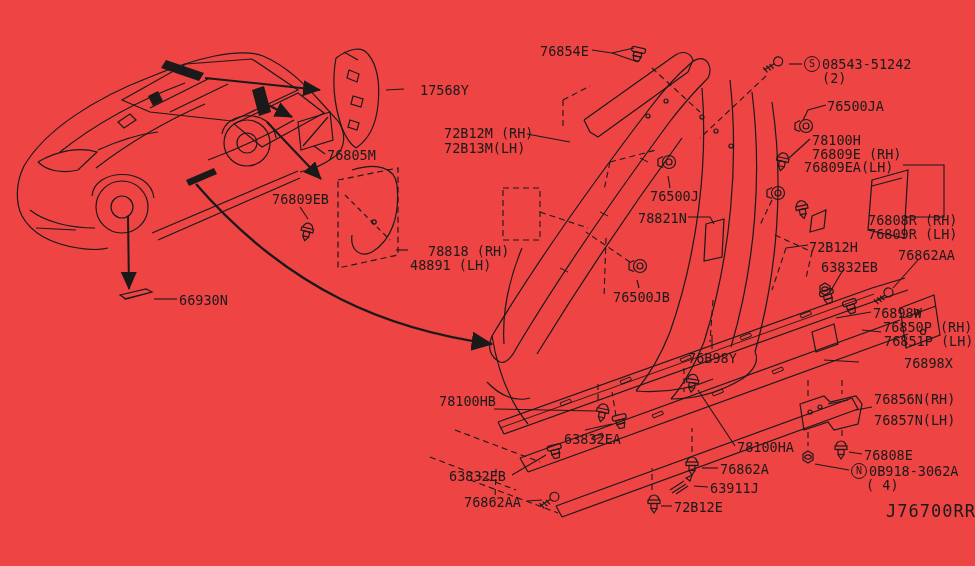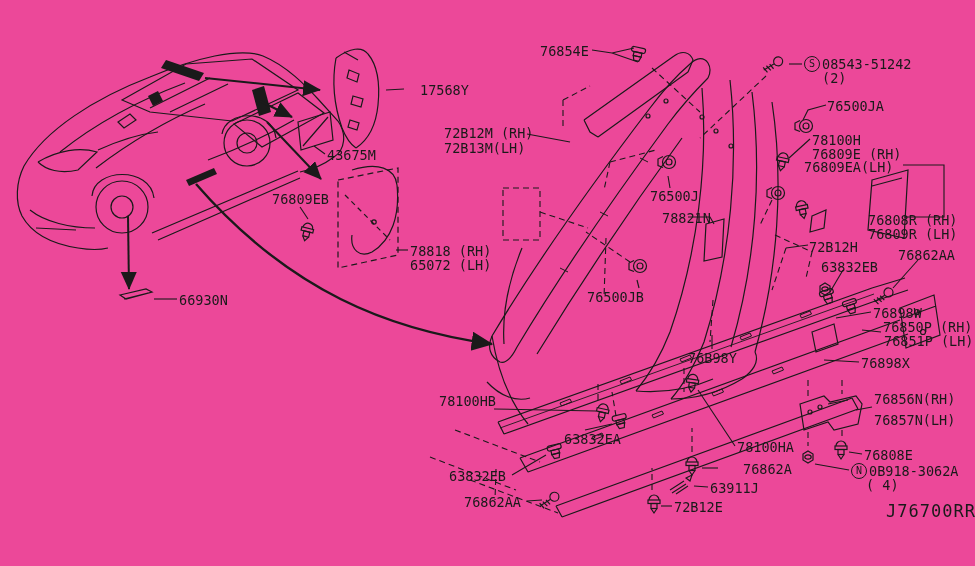--- a/index.html
+++ b/index.html
@@ -1,16 +1,16 @@
 <!DOCTYPE html>
 <html><head>
 <meta charset="utf-8">
 <style>
   html,body{margin:0;padding:0;background:#fff;}
-  .stage{position:relative;width:975px;height:566px;background:#ec4899;overflow:hidden;
+  .stage{position:relative;width:975px;height:566px;background:#ef4444;overflow:hidden;
          font-family:"DejaVu Sans Mono", monospace;color:#1a1a1a;}
   .stage svg{position:absolute;left:0;top:0;}
   .lbl{position:absolute;font-size:13.5px;line-height:14px;white-space:pre;letter-spacing:0;}
   .lbl.big{font-size:17px;letter-spacing:1px;}
   .note{position:absolute;display:flex;align-items:center;gap:2px;font-size:13.5px;white-space:pre;}
   .badge{display:inline-block;width:14px;height:14px;border:1.4px solid #1a1a1a;border-radius:50%;
          font-size:10px;line-height:14px;text-align:center;flex:0 0 auto;}
   .qty{position:absolute;font-size:13.5px;white-space:pre;}
 </style>
 </head>
@@ -227,48 +227,48 @@
 </svg>
 
   <div class="lbl" style="left:540px;top:44px">76854E</div>
   <div class="lbl" style="left:827px;top:99px">76500JA</div>
   <div class="lbl" style="left:444px;top:126px">72B12M (RH)</div>
   <div class="lbl" style="left:444px;top:141px">72B13M(LH)</div>
   <div class="lbl" style="left:812px;top:133px">78100H</div>
   <div class="lbl" style="left:812px;top:147px">76809E (RH)</div>
   <div class="lbl" style="left:804px;top:160px">76809EA(LH)</div>
   <div class="lbl" style="left:650px;top:189px">76500J</div>
-  <div class="lbl" style="left:662px;top:211px">78821N</div>
+  <div class="lbl" style="left:638px;top:211px">78821N</div>
   <div class="lbl" style="left:868px;top:213px">76808R (RH)</div>
   <div class="lbl" style="left:868px;top:227px">76809R (LH)</div>
   <div class="lbl" style="left:809px;top:240px">72B12H</div>
   <div class="lbl" style="left:898px;top:248px">76862AA</div>
   <div class="lbl" style="left:821px;top:260px">63832EB</div>
-  <div class="lbl" style="left:587px;top:290px">76500JB</div>
+  <div class="lbl" style="left:613px;top:290px">76500JB</div>
   <div class="lbl" style="left:873px;top:306px">76898W</div>
   <div class="lbl" style="left:883px;top:320px">76850P (RH)</div>
   <div class="lbl" style="left:884px;top:334px">76851P (LH)</div>
   <div class="lbl" style="left:688px;top:351px">76B98Y</div>
-  <div class="lbl" style="left:861px;top:356px">76898X</div>
+  <div class="lbl" style="left:904px;top:356px">76898X</div>
   <div class="lbl" style="left:874px;top:392px">76856N(RH)</div>
   <div class="lbl" style="left:874px;top:413px">76857N(LH)</div>
   <div class="lbl" style="left:439px;top:394px">78100HB</div>
   <div class="lbl" style="left:564px;top:432px">63832EA</div>
   <div class="lbl" style="left:737px;top:440px">78100HA</div>
   <div class="lbl" style="left:864px;top:448px">76808E</div>
   <div class="lbl" style="left:449px;top:469px">63832EB</div>
-  <div class="lbl" style="left:743px;top:462px">76862A</div>
+  <div class="lbl" style="left:720px;top:462px">76862A</div>
   <div class="lbl" style="left:710px;top:481px">63911J</div>
   <div class="lbl" style="left:464px;top:495px">76862AA</div>
   <div class="lbl" style="left:674px;top:500px">72B12E</div>
   <div class="lbl" style="left:420px;top:83px">17568Y</div>
-  <div class="lbl" style="left:327px;top:148px">43675M</div>
+  <div class="lbl" style="left:327px;top:148px">76805M</div>
   <div class="lbl" style="left:272px;top:192px">76809EB</div>
-  <div class="lbl" style="left:410px;top:244px">78818 (RH)</div>
-  <div class="lbl" style="left:410px;top:258px">65072 (LH)</div>
+  <div class="lbl" style="left:428px;top:244px">78818 (RH)</div>
+  <div class="lbl" style="left:410px;top:258px">48891 (LH)</div>
   <div class="lbl" style="left:179px;top:293px">66930N</div>
 
   <div class="note" style="left:804px;top:56px">
     <span class="badge">S</span><span>08543-51242</span>
   </div>
   <div class="qty" style="left:822px;top:70px">(2)</div>
 
   <div class="note" style="left:851px;top:463px">
     <span class="badge">N</span><span>0B918-3062A</span>
   </div>

